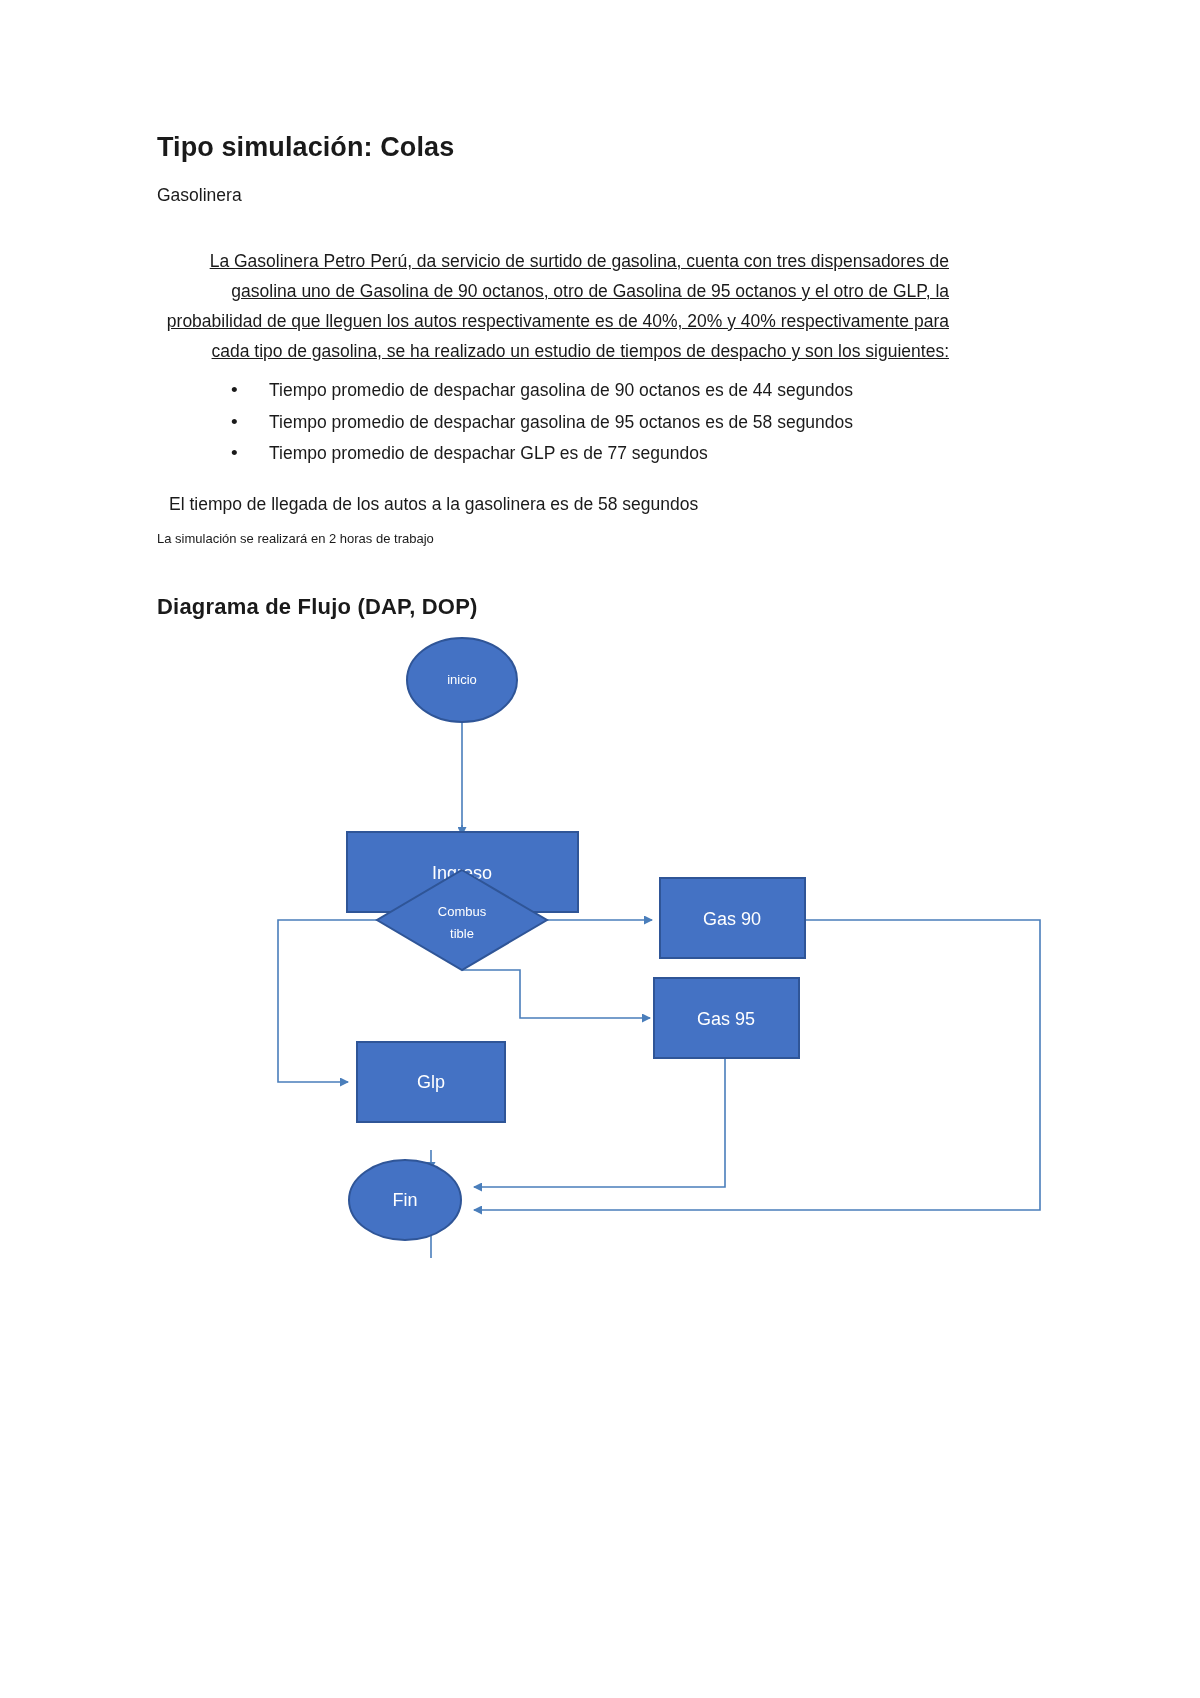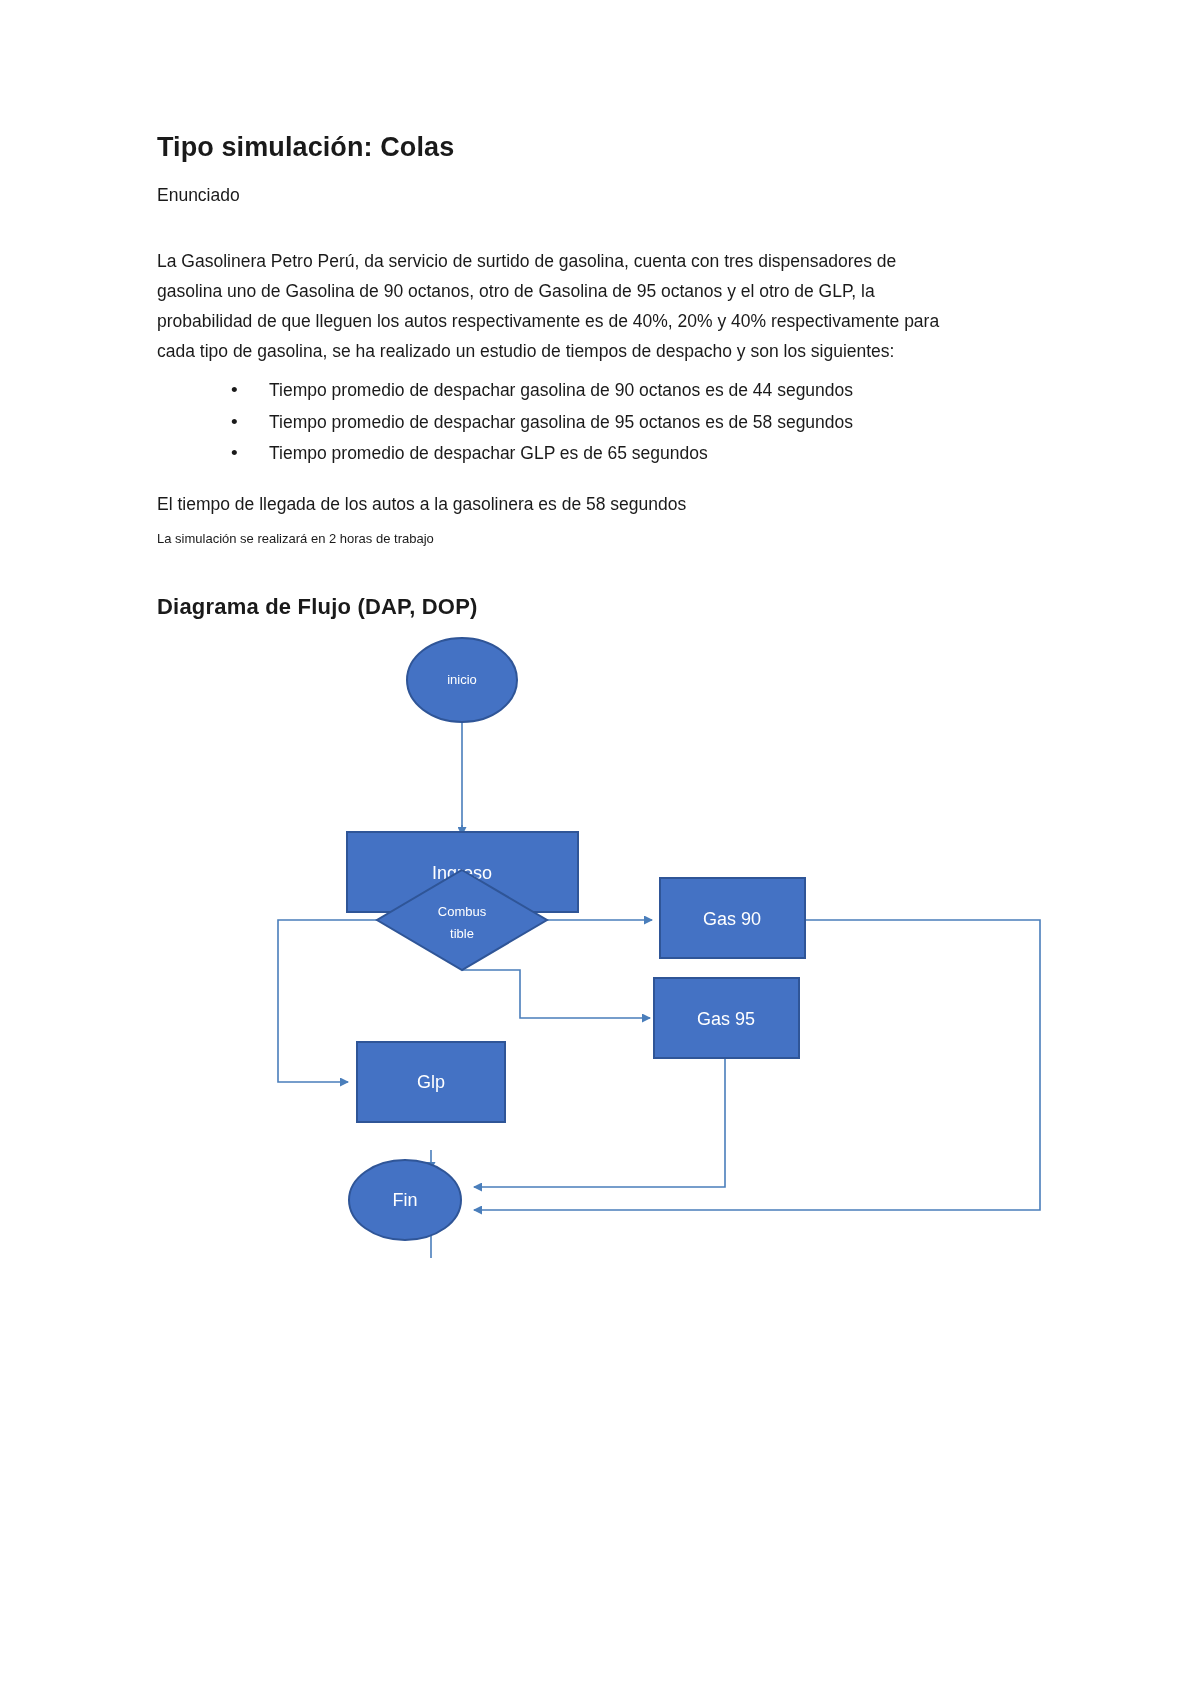--- a/index.html
+++ b/index.html
@@ -51,21 +51,22 @@
     color: #1a1a1a;
   }
   .para-intro {
     position: absolute;
     top: 228px;
     left: 0;
     width: 792px;
     font-size: 17.5px;
     line-height: 30.2px;
     color: #1a1a1a;
-    text-align: left;
+    text-align: right;
+    text-decoration: underline;
   }
   ul.bullets {
     position: absolute;
     top: 373px;
     left: 30px;
     margin: 0;
     padding: 0 0 0 40px;
     list-style: none;
     width: 740px;
   }
@@ -81,21 +82,21 @@
     content: "\2022";
     position: absolute;
     left: 0;
     top: -1px;
     font-size: 19px;
     color: #1a1a1a;
   }
   .para-llegada {
     position: absolute;
     top: 471px;
-    left: 0;
+    left: 12px;
     font-size: 17.5px;
     line-height: 30px;
     color: #1a1a1a;
   }
   .para-horas {
     position: absolute;
     top: 511px;
     left: 0;
     font-size: 13px;
     line-height: 30px;
@@ -131,28 +132,28 @@
   .lbl-diamond { font-size: 13px; }
 </style>
 </head>
 <body>
 
 <div class="page">
   <div class="content">
 
     <h1 class="doc-title">Tipo simulación: Colas</h1>
 
-    <div class="label-enunciado">Enunciado</div>
+    <div class="label-enunciado">Gasolinera</div>
 
     <p class="para-intro">La Gasolinera Petro Perú, da servicio de surtido de gasolina, cuenta con tres dispensadores de gasolina uno de Gasolina de 90 octanos, otro de Gasolina de 95 octanos y el otro de GLP, la probabilidad de que lleguen los autos respectivamente es de 40%, 20% y 40% respectivamente para cada tipo de gasolina, se ha realizado un estudio de tiempos de despacho y son los siguientes:</p>
 
     <ul class="bullets">
       <li>Tiempo promedio de despachar gasolina de 90 octanos es de 44 segundos</li>
       <li>Tiempo promedio de despachar gasolina de 95 octanos es de 58 segundos</li>
-      <li>Tiempo promedio de despachar GLP es de 65 segundos</li>
+      <li>Tiempo promedio de despachar GLP es de 77 segundos</li>
     </ul>
 
     <p class="para-llegada">El tiempo de llegada de los autos a la gasolinera es de 58 segundos</p>
 
     <p class="para-horas">La simulación se realizará en 2 horas de trabajo</p>
 
     <div class="heading-diagrama">Diagrama de Flujo (DAP, DOP)</div>
   </div>
 
   <div class="flow-wrap">

